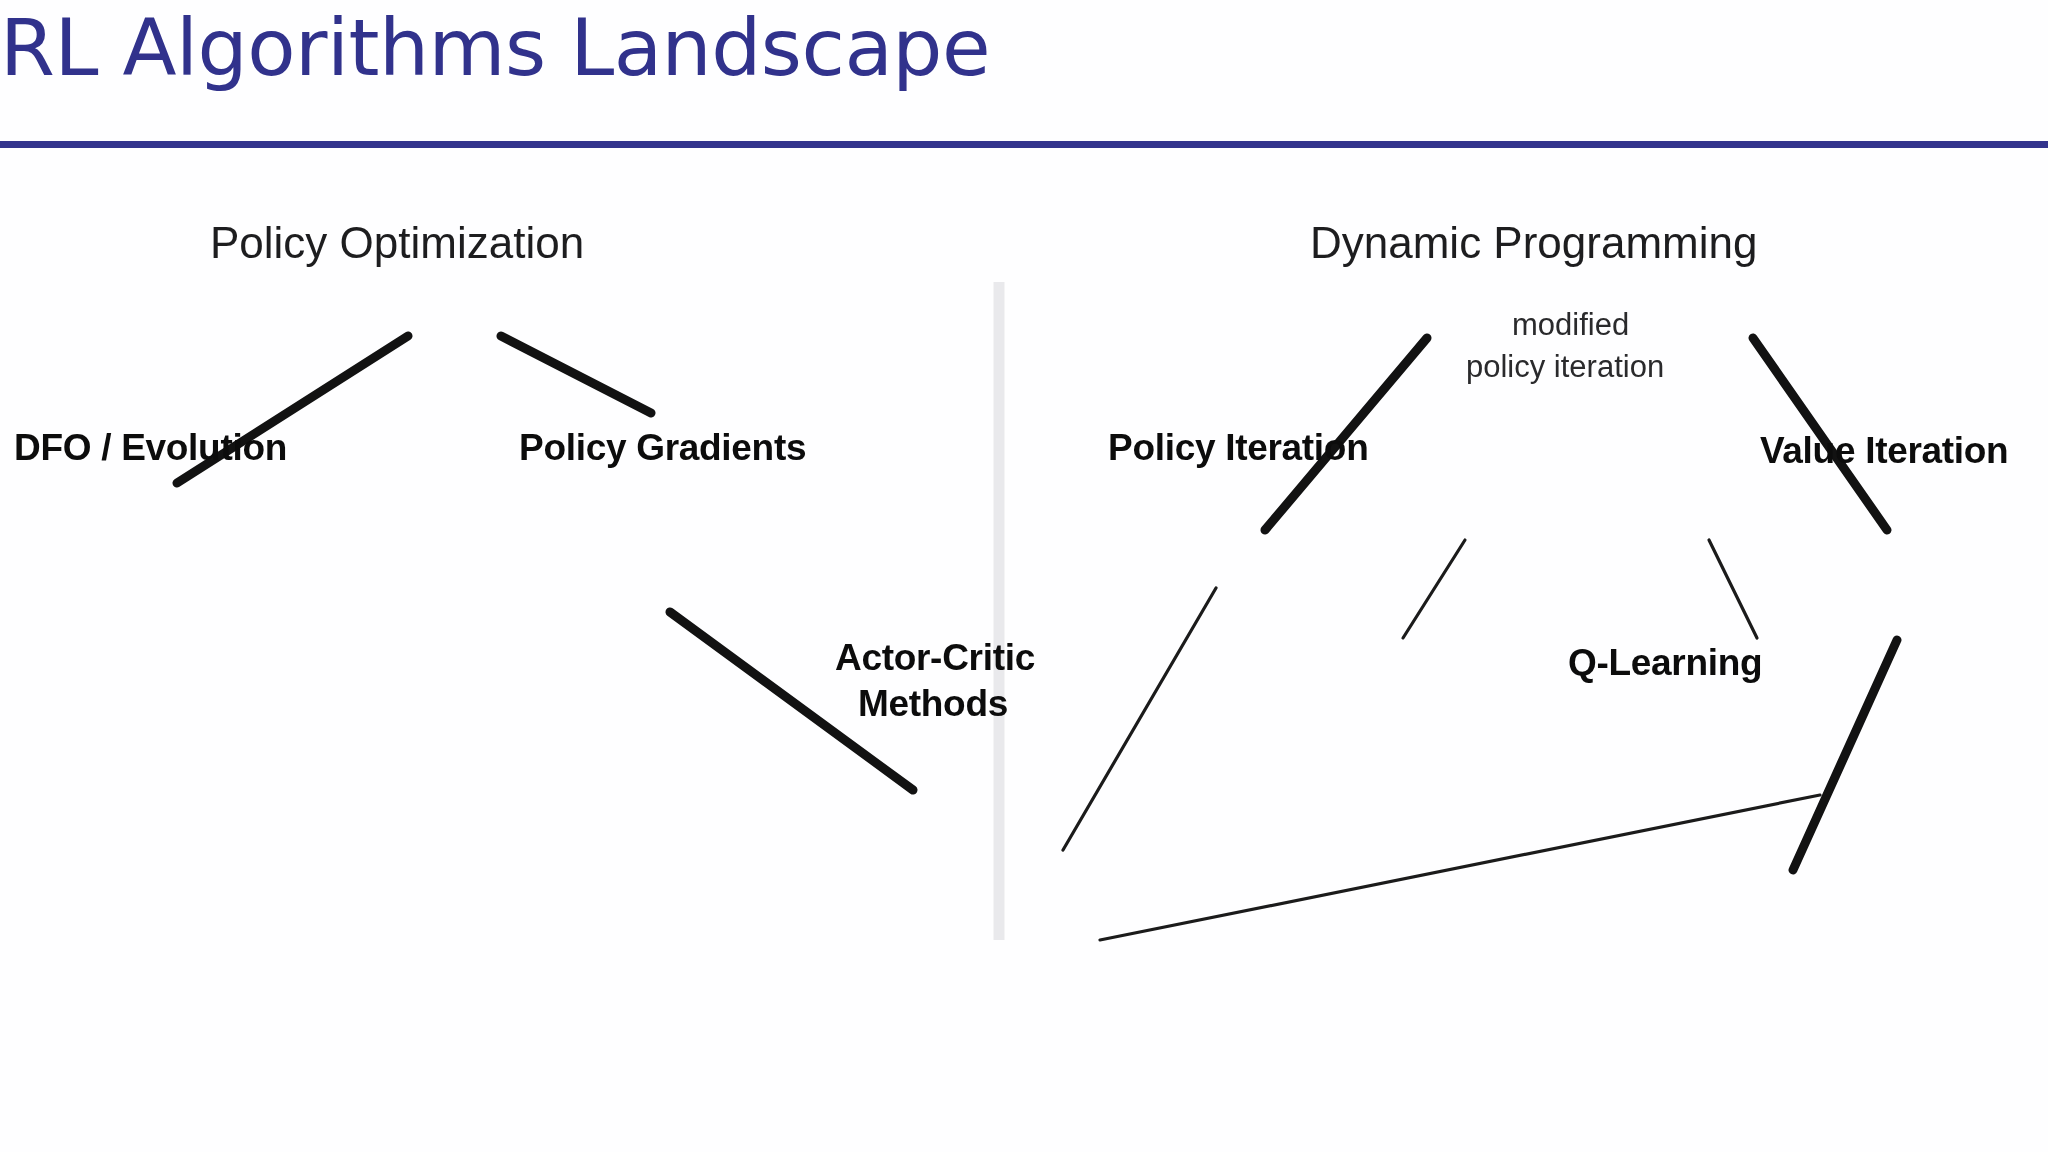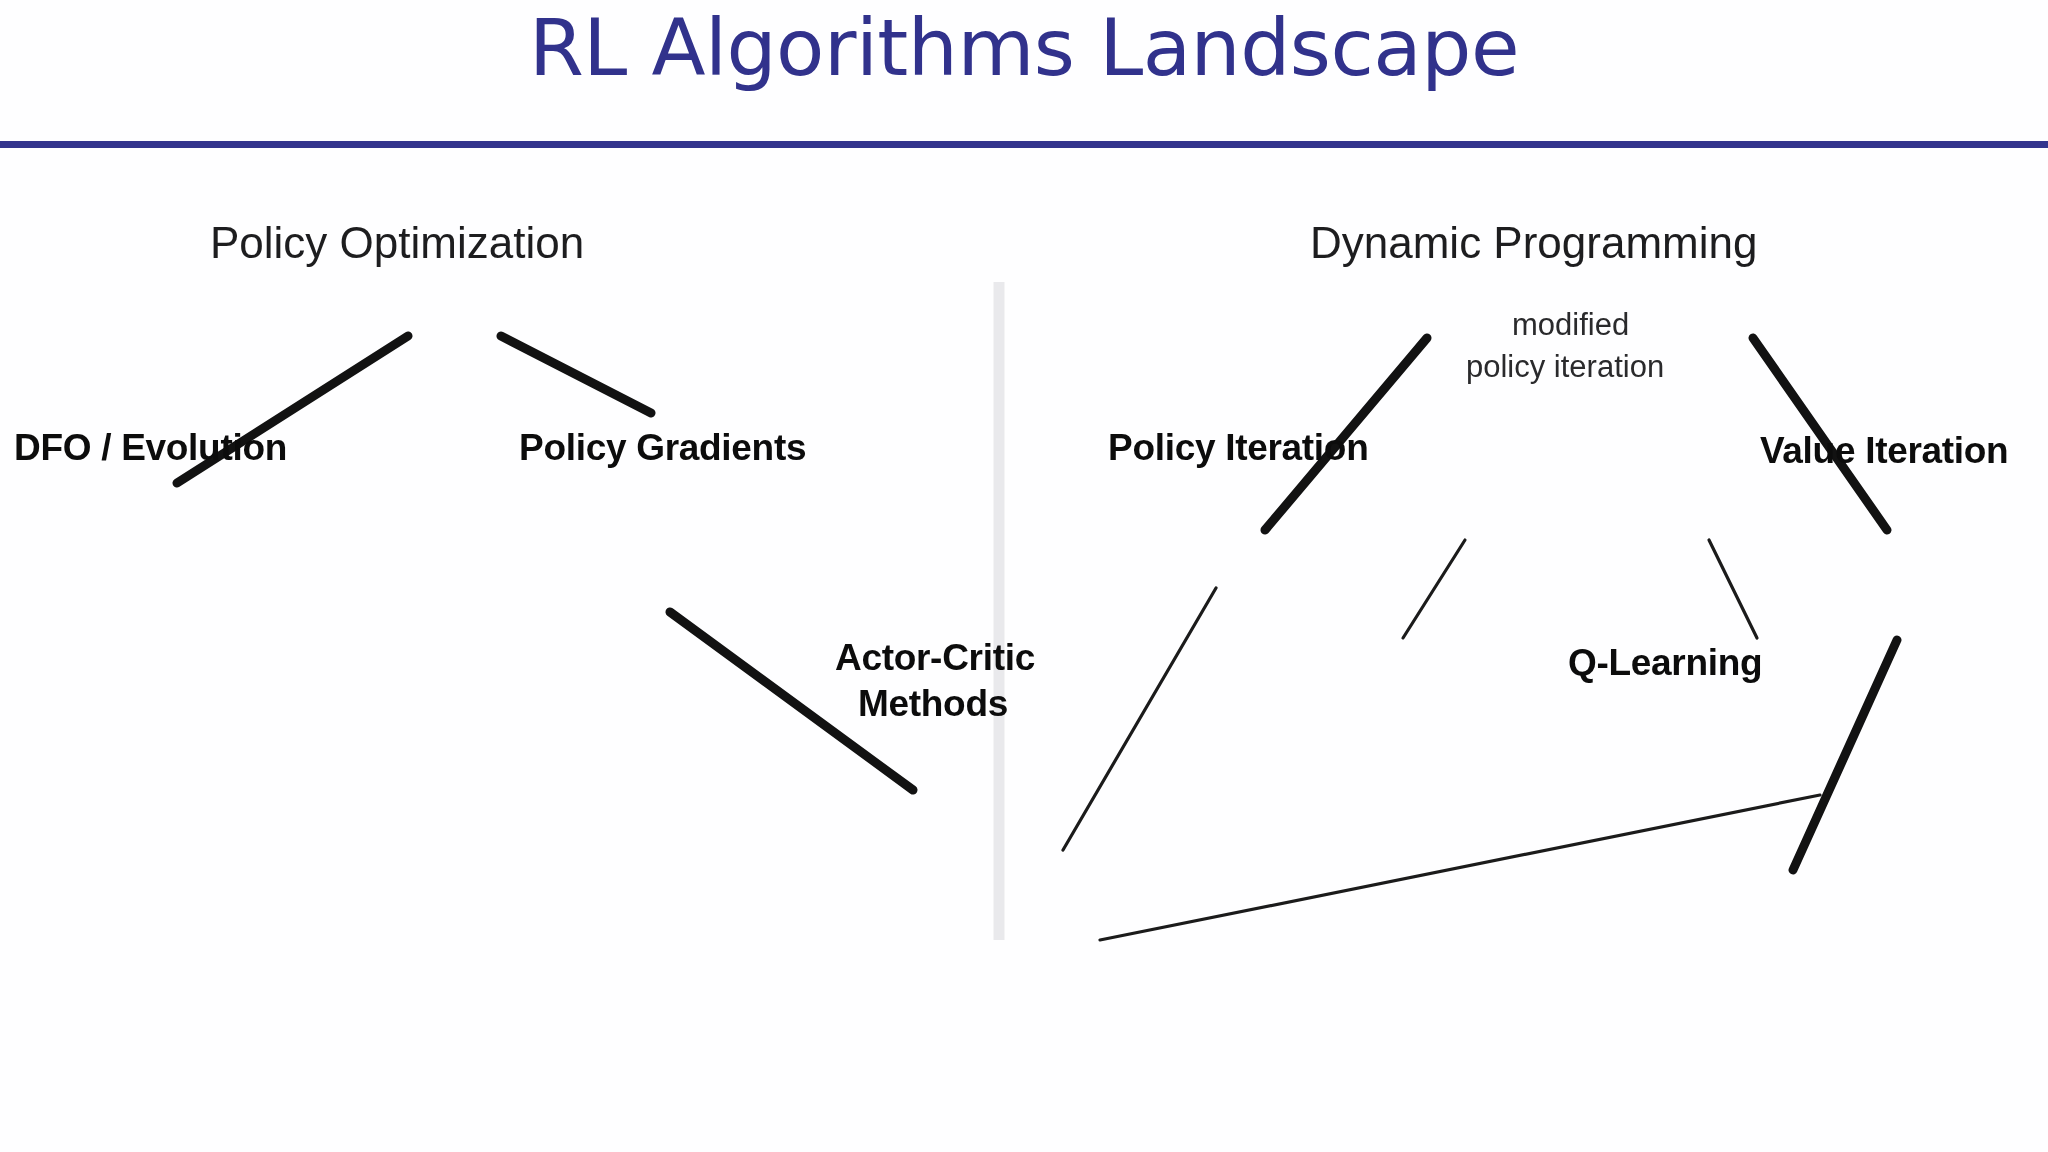--- a/index.html
+++ b/index.html
@@ -21,21 +21,20 @@
     position: absolute;
     inset: 0;
     background: #fefeff;
   }
 
   #slide-title {
     position: absolute;
     left: 0;
     top: 4px;
     width: 2048px;
-    text-align: center;
     font-family: "DejaVu Sans", "Liberation Sans", sans-serif;
     font-size: 79px;
     font-weight: 400;
     letter-spacing: -0.5px;
     color: #31328c;
     line-height: 1.12;
     white-space: nowrap;
   }
 
   #title-rule {

